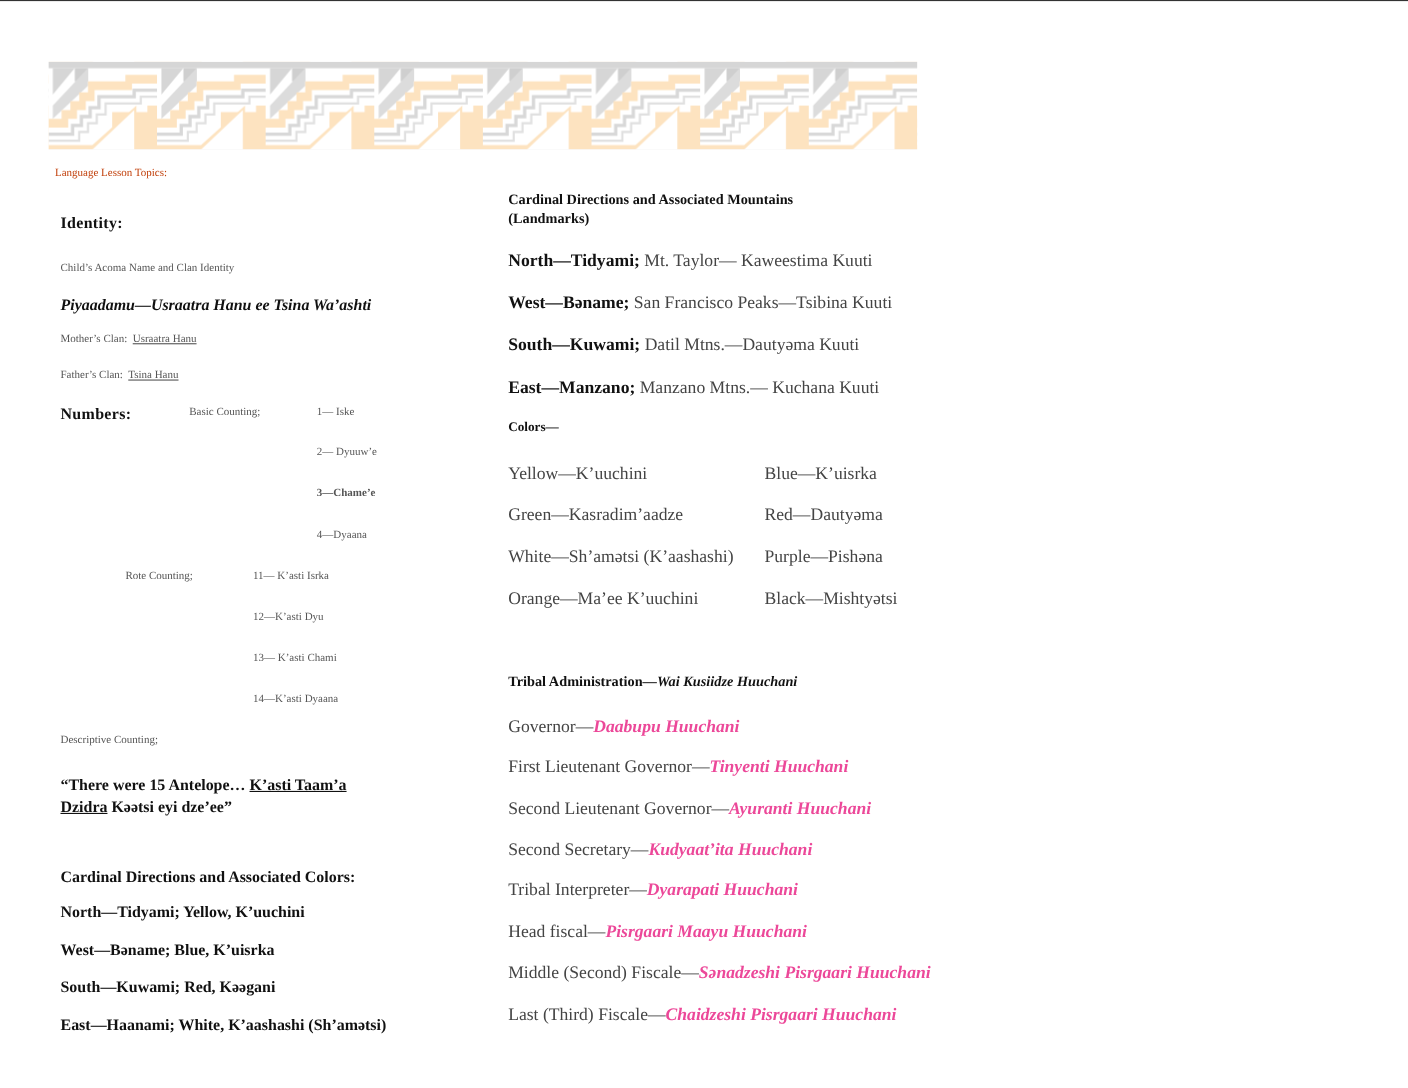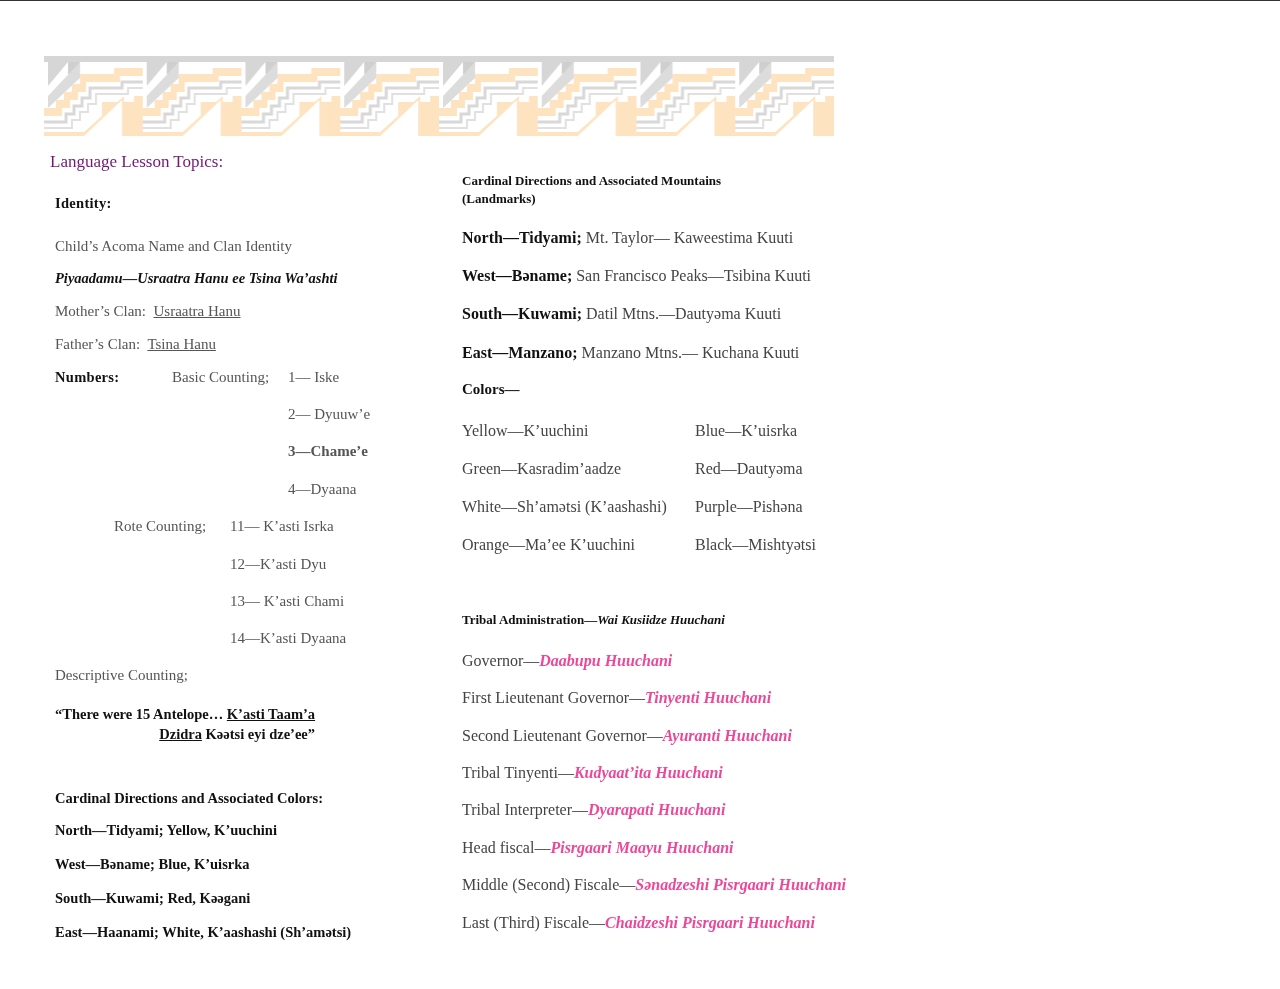--- a/index.html
+++ b/index.html
@@ -3,31 +3,31 @@
   <meta charset="utf-8">
   <style>
     * { box-sizing: border-box; margin: 0; padding: 0; }
     html, body { width: 1280px; height: 989px; background: #ffffff; overflow: hidden; }
     body { position: relative; font-family: "Liberation Serif", serif; color: #222; }
     .topline { position: absolute; left: 0; top: 0; width: 1280px; height: 1px; background: #333; }
     .banner { position: absolute; left: 44px; top: 56px; width: 790px; height: 80px; }
     .banner svg { display: block; }
 
     .abs { position: absolute; white-space: nowrap; }
-    .title { font-size: 17px; color: #701a75; }
+    .title { font-size: 10px; color: #c2410c; }
     .hd { font-weight: bold; color: #111; font-size: 14.5px; letter-spacing: 0.3px; }
-    .body-gray { color: #555; font-size: 15px; }
+    .body-gray { color: #555; font-size: 10px; }
     .bolditalic { font-weight: bold; font-style: italic; color: #111; font-size: 14.5px; }
     .u { text-decoration: underline; }
-    .bold { font-weight: bold; color: #111; font-size: 14.5px; text-align: right; }
+    .bold { font-weight: bold; color: #111; font-size: 14.5px; }
 
     .rc { font-size: 16px; color: #444; }
     .rc b { color: #111; }
     .rc-h { font-weight: bold; color: #111; font-size: 13px; }
-    .rc-h2 { font-weight: bold; color: #111; font-size: 15px; }
+    .rc-h2 { font-weight: bold; color: #111; font-size: 12px; }
     .rc .bi { font-weight: bold; font-style: italic; color: #ec4899; }
   </style>
 </head>
 <body>
 
 <div class="topline"></div>
 
 <div class="banner">
   <svg width="790" height="80" viewBox="0 0 790 80">
     <defs>
@@ -108,17 +108,17 @@
 <div class="abs rc" style="left:462px; top:536px;">Orange—Ma’ee K’uuchini</div>
 <div class="abs rc" style="left:695px; top:422px;">Blue—K’uisrka</div>
 <div class="abs rc" style="left:695px; top:460px;">Red—Dautyəma</div>
 <div class="abs rc" style="left:695px; top:498px;">Purple—Pishəna</div>
 <div class="abs rc" style="left:695px; top:536px;">Black—Mishtyətsi</div>
 
 <div class="abs rc-h" style="left:462px; top:612px;"><span>Tribal Administration—</span><i>Wai Kusiidze Huuchani</i></div>
 <div class="abs rc" style="left:462px; top:652px;"><span>Governor—</span><span class="bi">Daabupu Huuchani</span></div>
 <div class="abs rc" style="left:462px; top:689px;"><span>First Lieutenant Governor—</span><span class="bi">Tinyenti Huuchani</span></div>
 <div class="abs rc" style="left:462px; top:727px;"><span>Second Lieutenant Governor—</span><span class="bi">Ayuranti Huuchani</span></div>
-<div class="abs rc" style="left:462px; top:764px;"><span>Tribal Tinyenti—</span><span class="bi">Kudyaat’ita Huuchani</span></div>
+<div class="abs rc" style="left:462px; top:764px;"><span>Second Secretary—</span><span class="bi">Kudyaat’ita Huuchani</span></div>
 <div class="abs rc" style="left:462px; top:801px;"><span>Tribal Interpreter—</span><span class="bi">Dyarapati Huuchani</span></div>
 <div class="abs rc" style="left:462px; top:839px;"><span>Head fiscal—</span><span class="bi">Pisrgaari Maayu Huuchani</span></div>
 <div class="abs rc" style="left:462px; top:876px;"><span>Middle (Second) Fiscale—</span><span class="bi">Sənadzeshi Pisrgaari Huuchani</span></div>
 <div class="abs rc" style="left:462px; top:914px;"><span>Last (Third) Fiscale—</span><span class="bi">Chaidzeshi Pisrgaari Huuchani</span></div>
 
 </body></html>

